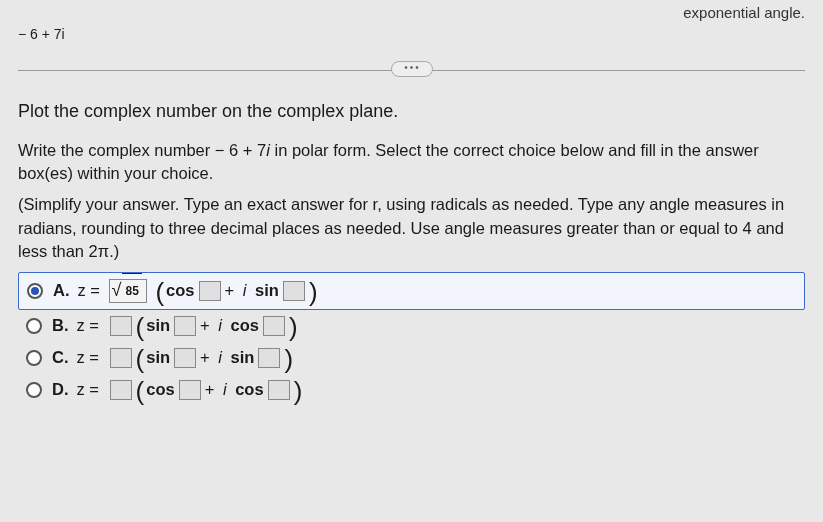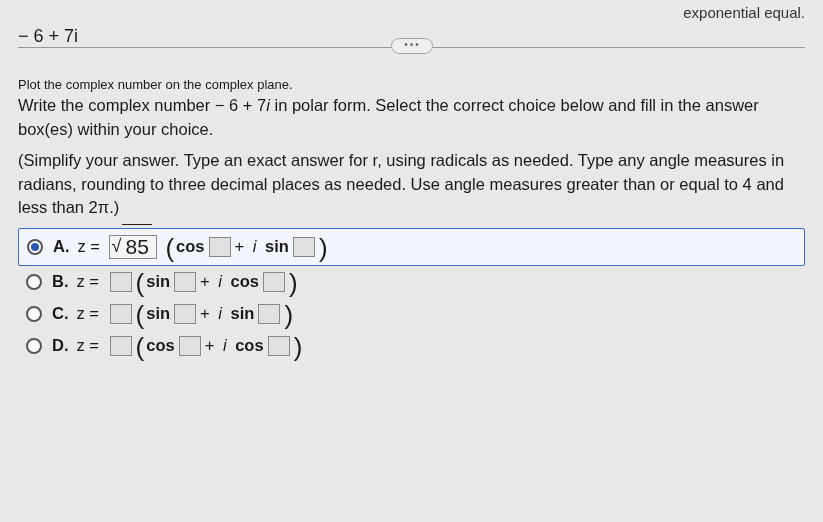--- a/index.html
+++ b/index.html
@@ -17,23 +17,24 @@
       font-size: 14px;
     }
     .partial-right {
       position: absolute;
       right: 0;
       top: -4px;
       font-size: 15px;
       color: #333;
     }
     .expr {
-      font-size: 18px;
+      font-size: 14px;
       font-weight: 400;
       margin-top: -2px;
+      margin-bottom: 28px;
     }
     .hr-wrap {
       position: relative;
       text-align: center;
       margin-bottom: 28px;
     }
     .hr-line {
       border: none;
       border-top: 1px solid #999;
       margin: 0;
@@ -49,22 +50,23 @@
       width: 42px;
       height: 16px;
       font-size: 10px;
       line-height: 12px;
       text-align: center;
       color: #666;
       letter-spacing: 2px;
       padding-left:2px;
     }
     .instr {
-      font-size: 13px;
+      font-size: 18px;
       line-height: 1.42;
+      margin-bottom: 14px;
     }
     .instr2 {
       font-size: 16.5px;
       line-height: 1.42;
       margin-bottom: 8px;
     }
     .choices {
       font-size: 16.5px;
     }
     .choice-row {
@@ -121,37 +123,37 @@
       padding: 1px 4px 1px 2px;
       height: 24px;
     }
     .radsym {
       font-size: 18px;
       margin-right: 1px;
     }
     .radicand {
       border-top: 1.5px solid #222;
       padding: 10px 3px;
-      font-size: 21px;
-      font-weight: normal;
+      font-size: 12px;
+      font-weight: bold;
     }
     .bigparen {
       font-size: 26px;
       line-height: 0;
       position: relative;
       top: 1px;
     }
     .ital { font-style: italic; }
     .btxt { font-weight: bold; text-align: right; }
   </style>
 </head>
 <body>
 
 <div class="topheader">
-  <span class="partial-right">exponential equal.</span>
+  <span class="partial-right">exponential angle.</span>
 </div>
 
 <div class="expr">− 6 + 7i</div>
 
 <div class="hr-wrap">
   <hr class="hr-line">
   <div class="ellipsis-pill">•••</div>
 </div>
 
 <p class="instr">Plot the complex number on the complex plane.</p>

